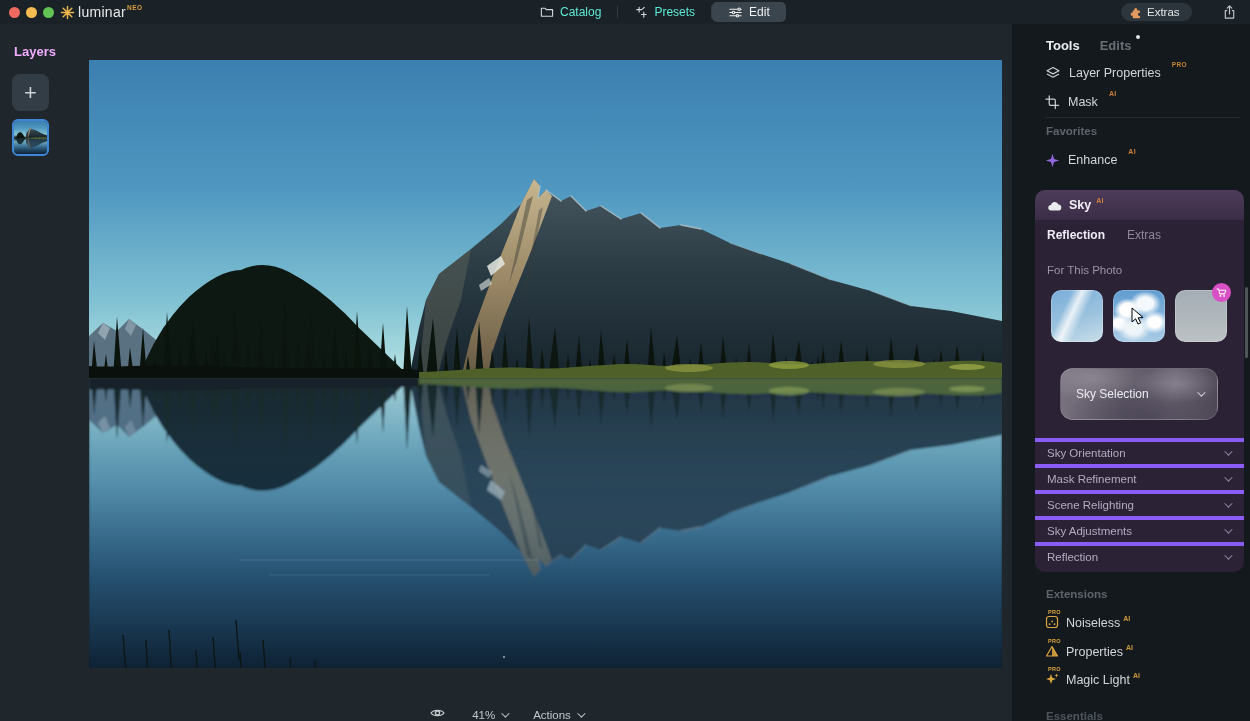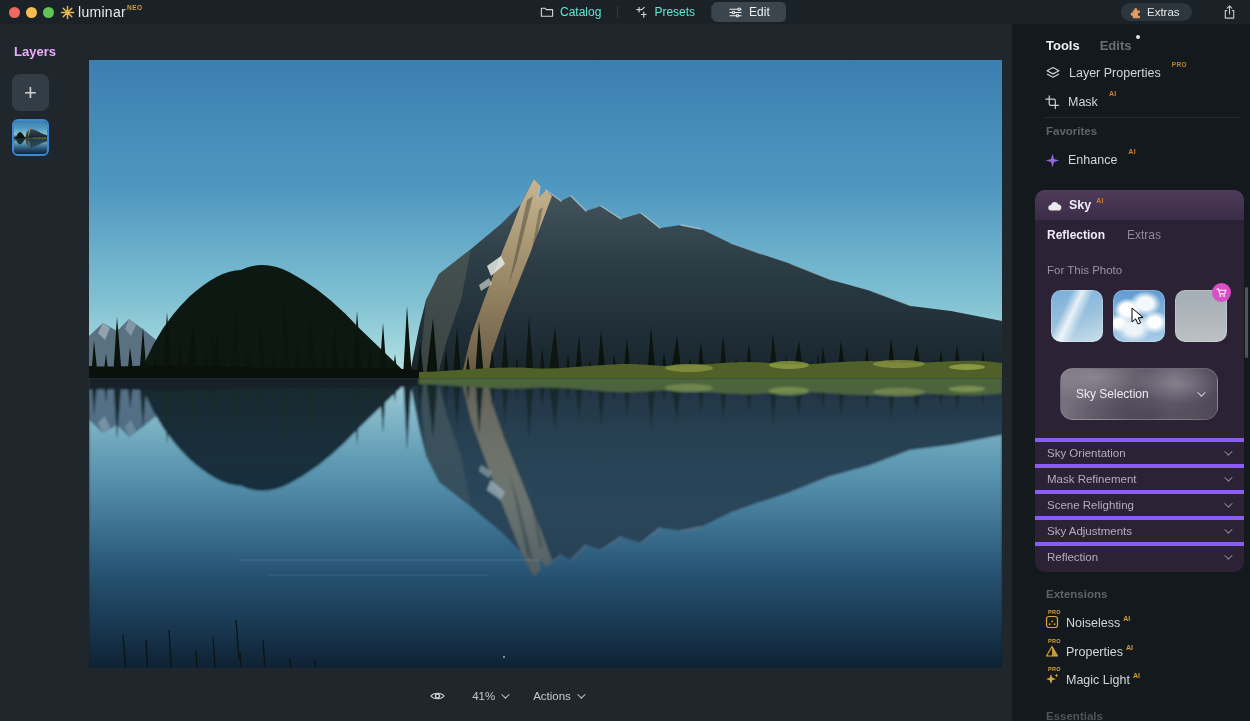--- a/index.html
+++ b/index.html
@@ -24,21 +24,21 @@
   
   #layers-title { position:absolute; left:14px; top:44px; color:#f0abfc; font-size:13px; font-weight:700; }
   #add-layer { position:absolute; left:12px; top:74px; width:37px; height:37px; background:#333d45; border-radius:8px; color:#ccd0d3; font-size:22px; font-weight:300; display:flex; align-items:center; justify-content:center; line-height:1; }
   #layer-thumb { position:absolute; left:12px; top:119px; width:37px; height:37px; border-radius:6px; border:2px solid #3f87d6; overflow:hidden; background:#223; }
   #layer-thumb svg { display:block; }
 
   
   #photo { position:absolute; left:89px; top:60px; width:913px; height:608px; }
 
   
-  #statusbar { position:absolute; left:0; top:690px; width:1012px; height:31px; display:flex; align-items:flex-start; justify-content:center; gap:26px; color:#c3c7ca; font-size:11.5px; }
+  #statusbar { position:absolute; left:0; top:690px; width:1012px; height:31px; display:flex; align-items:flex-end; justify-content:center; gap:26px; color:#c3c7ca; font-size:11.5px; }
   .chev { display:inline-block; width:6px; height:6px; border-right:1.4px solid currentColor; border-bottom:1.4px solid currentColor; transform:rotate(45deg) translateY(-2px); }
   .status-item { display:flex; align-items:center; gap:6px; }
 
   
   #side-panel { position:absolute; left:1012px; top:24px; width:238px; height:697px; background:#14191e; }
   .sp-tabs { position:absolute; left:34px; top:14px; display:flex; gap:20px; align-items:center; }
   .sp-tab-tools { color:#eceef0; font-size:13px; font-weight:700; }
   .sp-tab-edits { color:#686f75; font-size:13px; font-weight:600; position:relative; }
   .edits-dot { position:absolute; right:-8px; top:-3px; width:4px; height:4px; border-radius:50%; background:#e0e4e7; }
 

